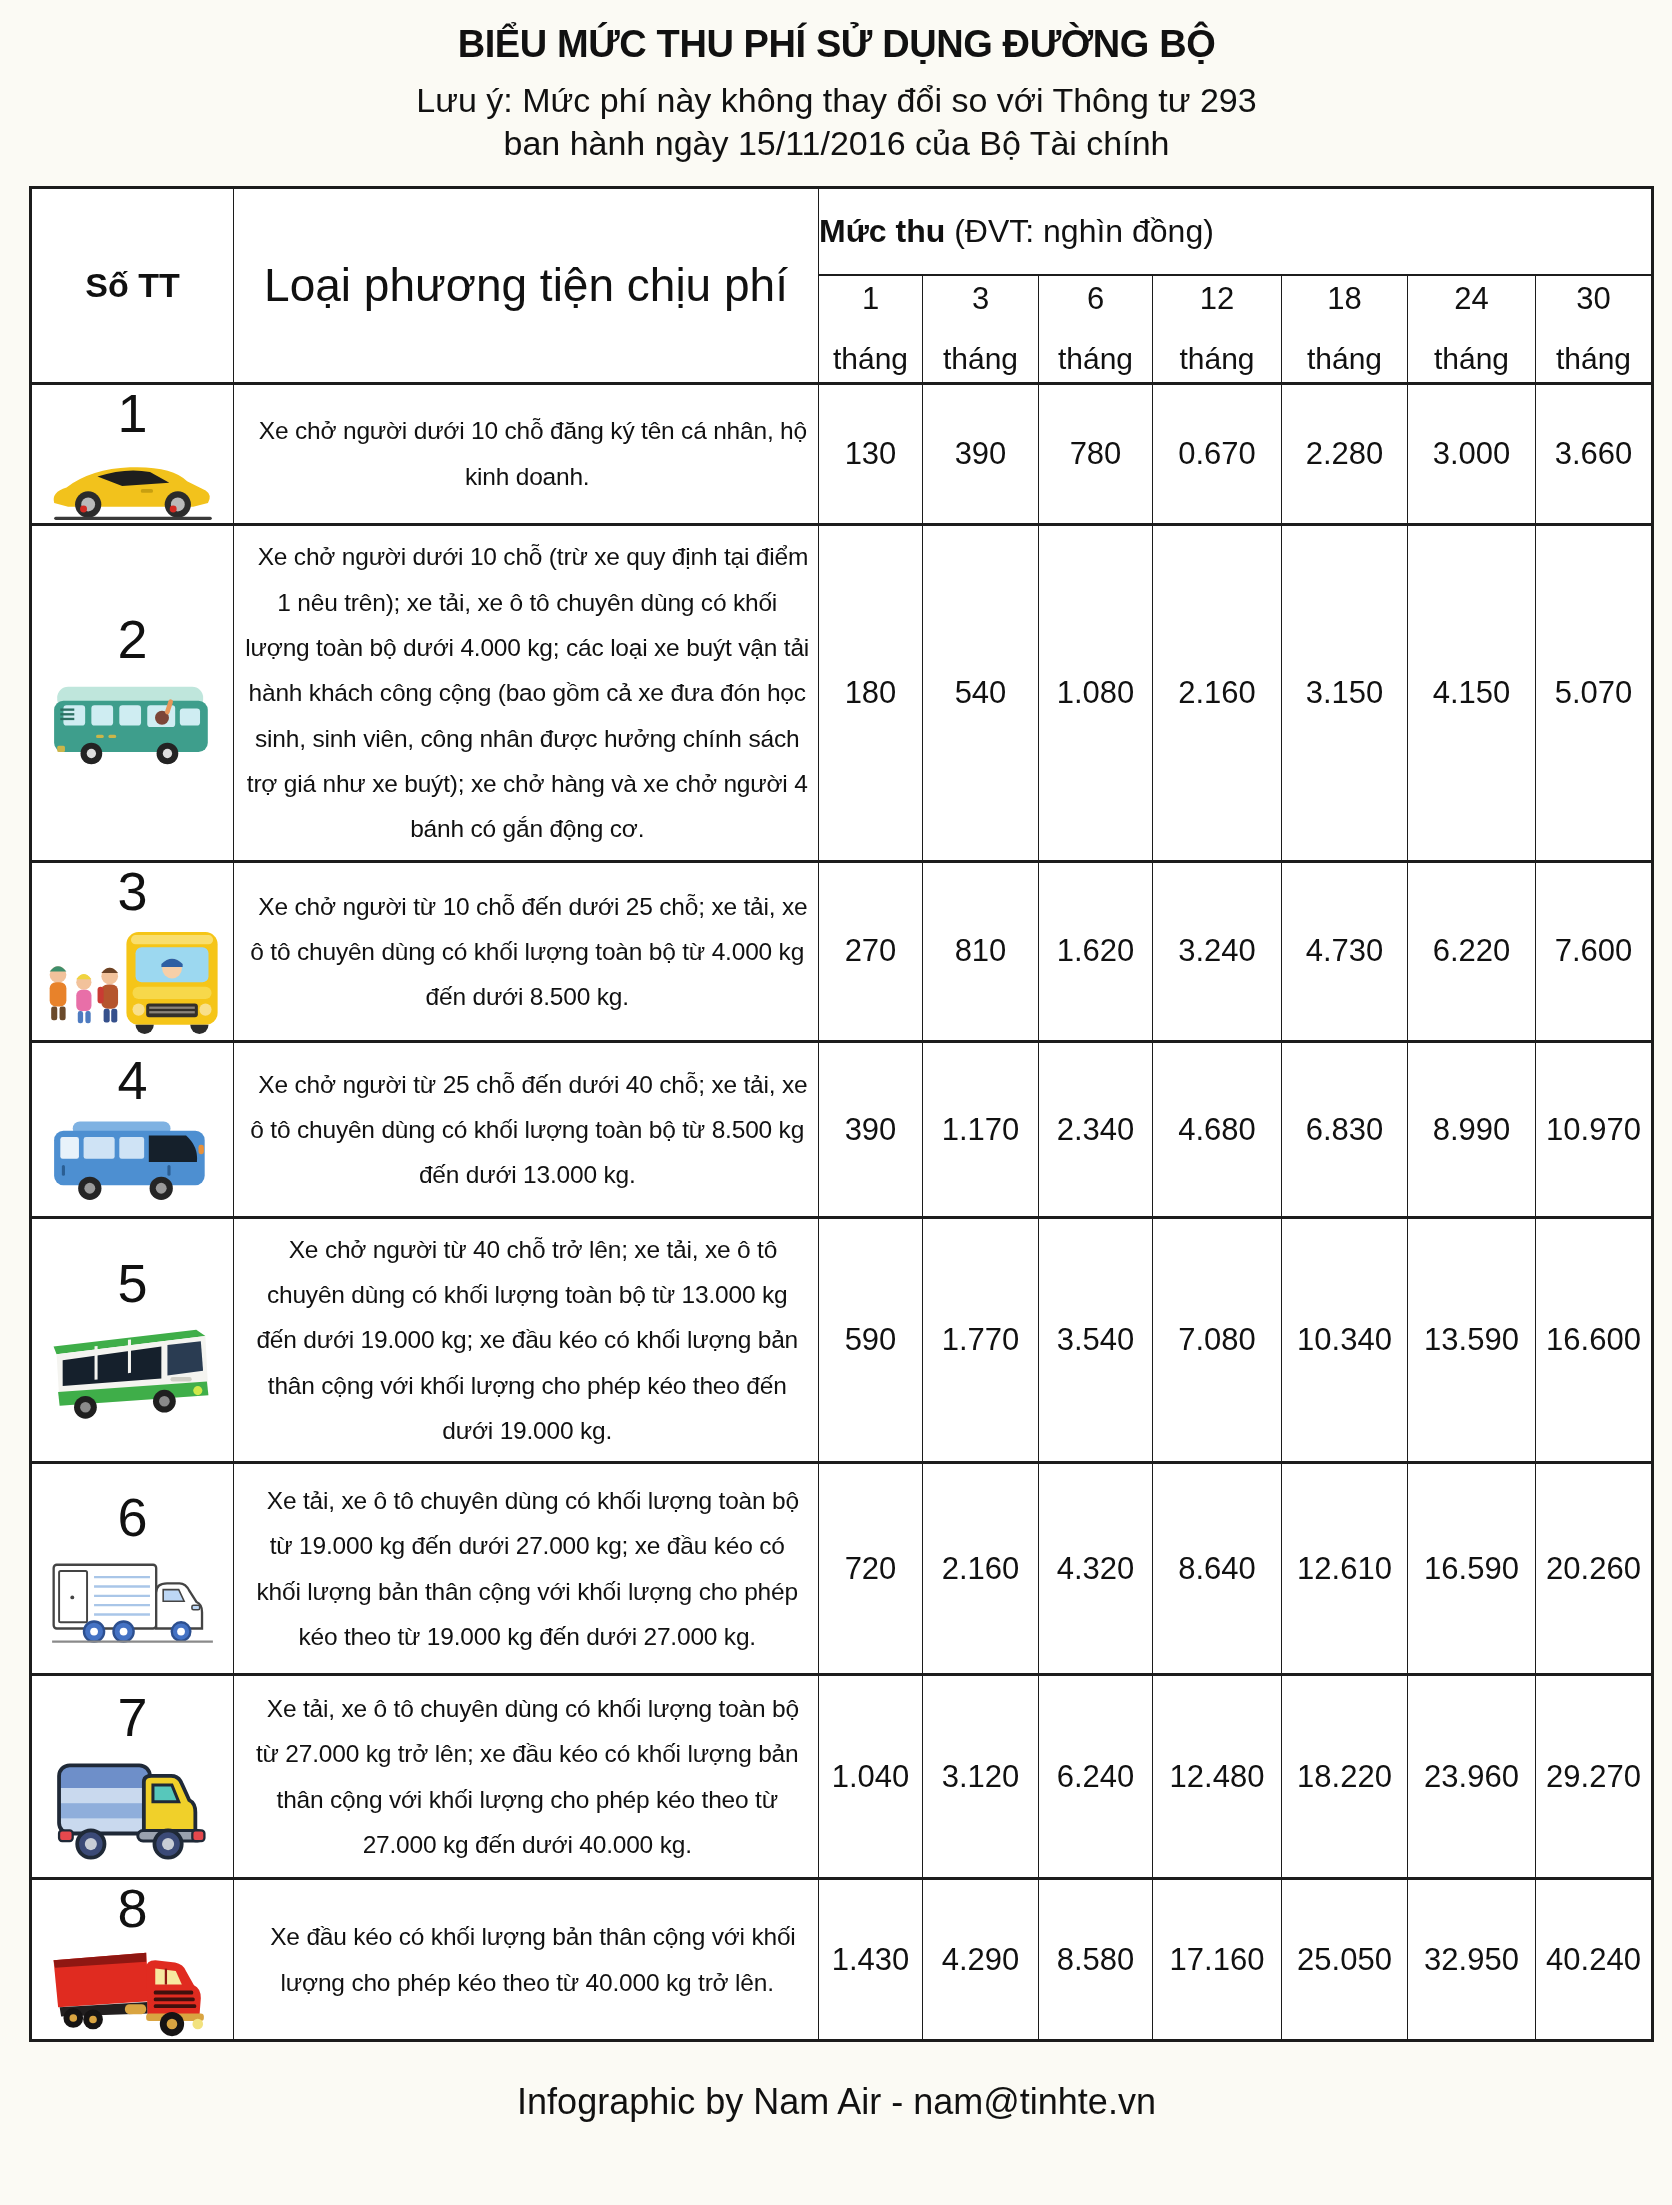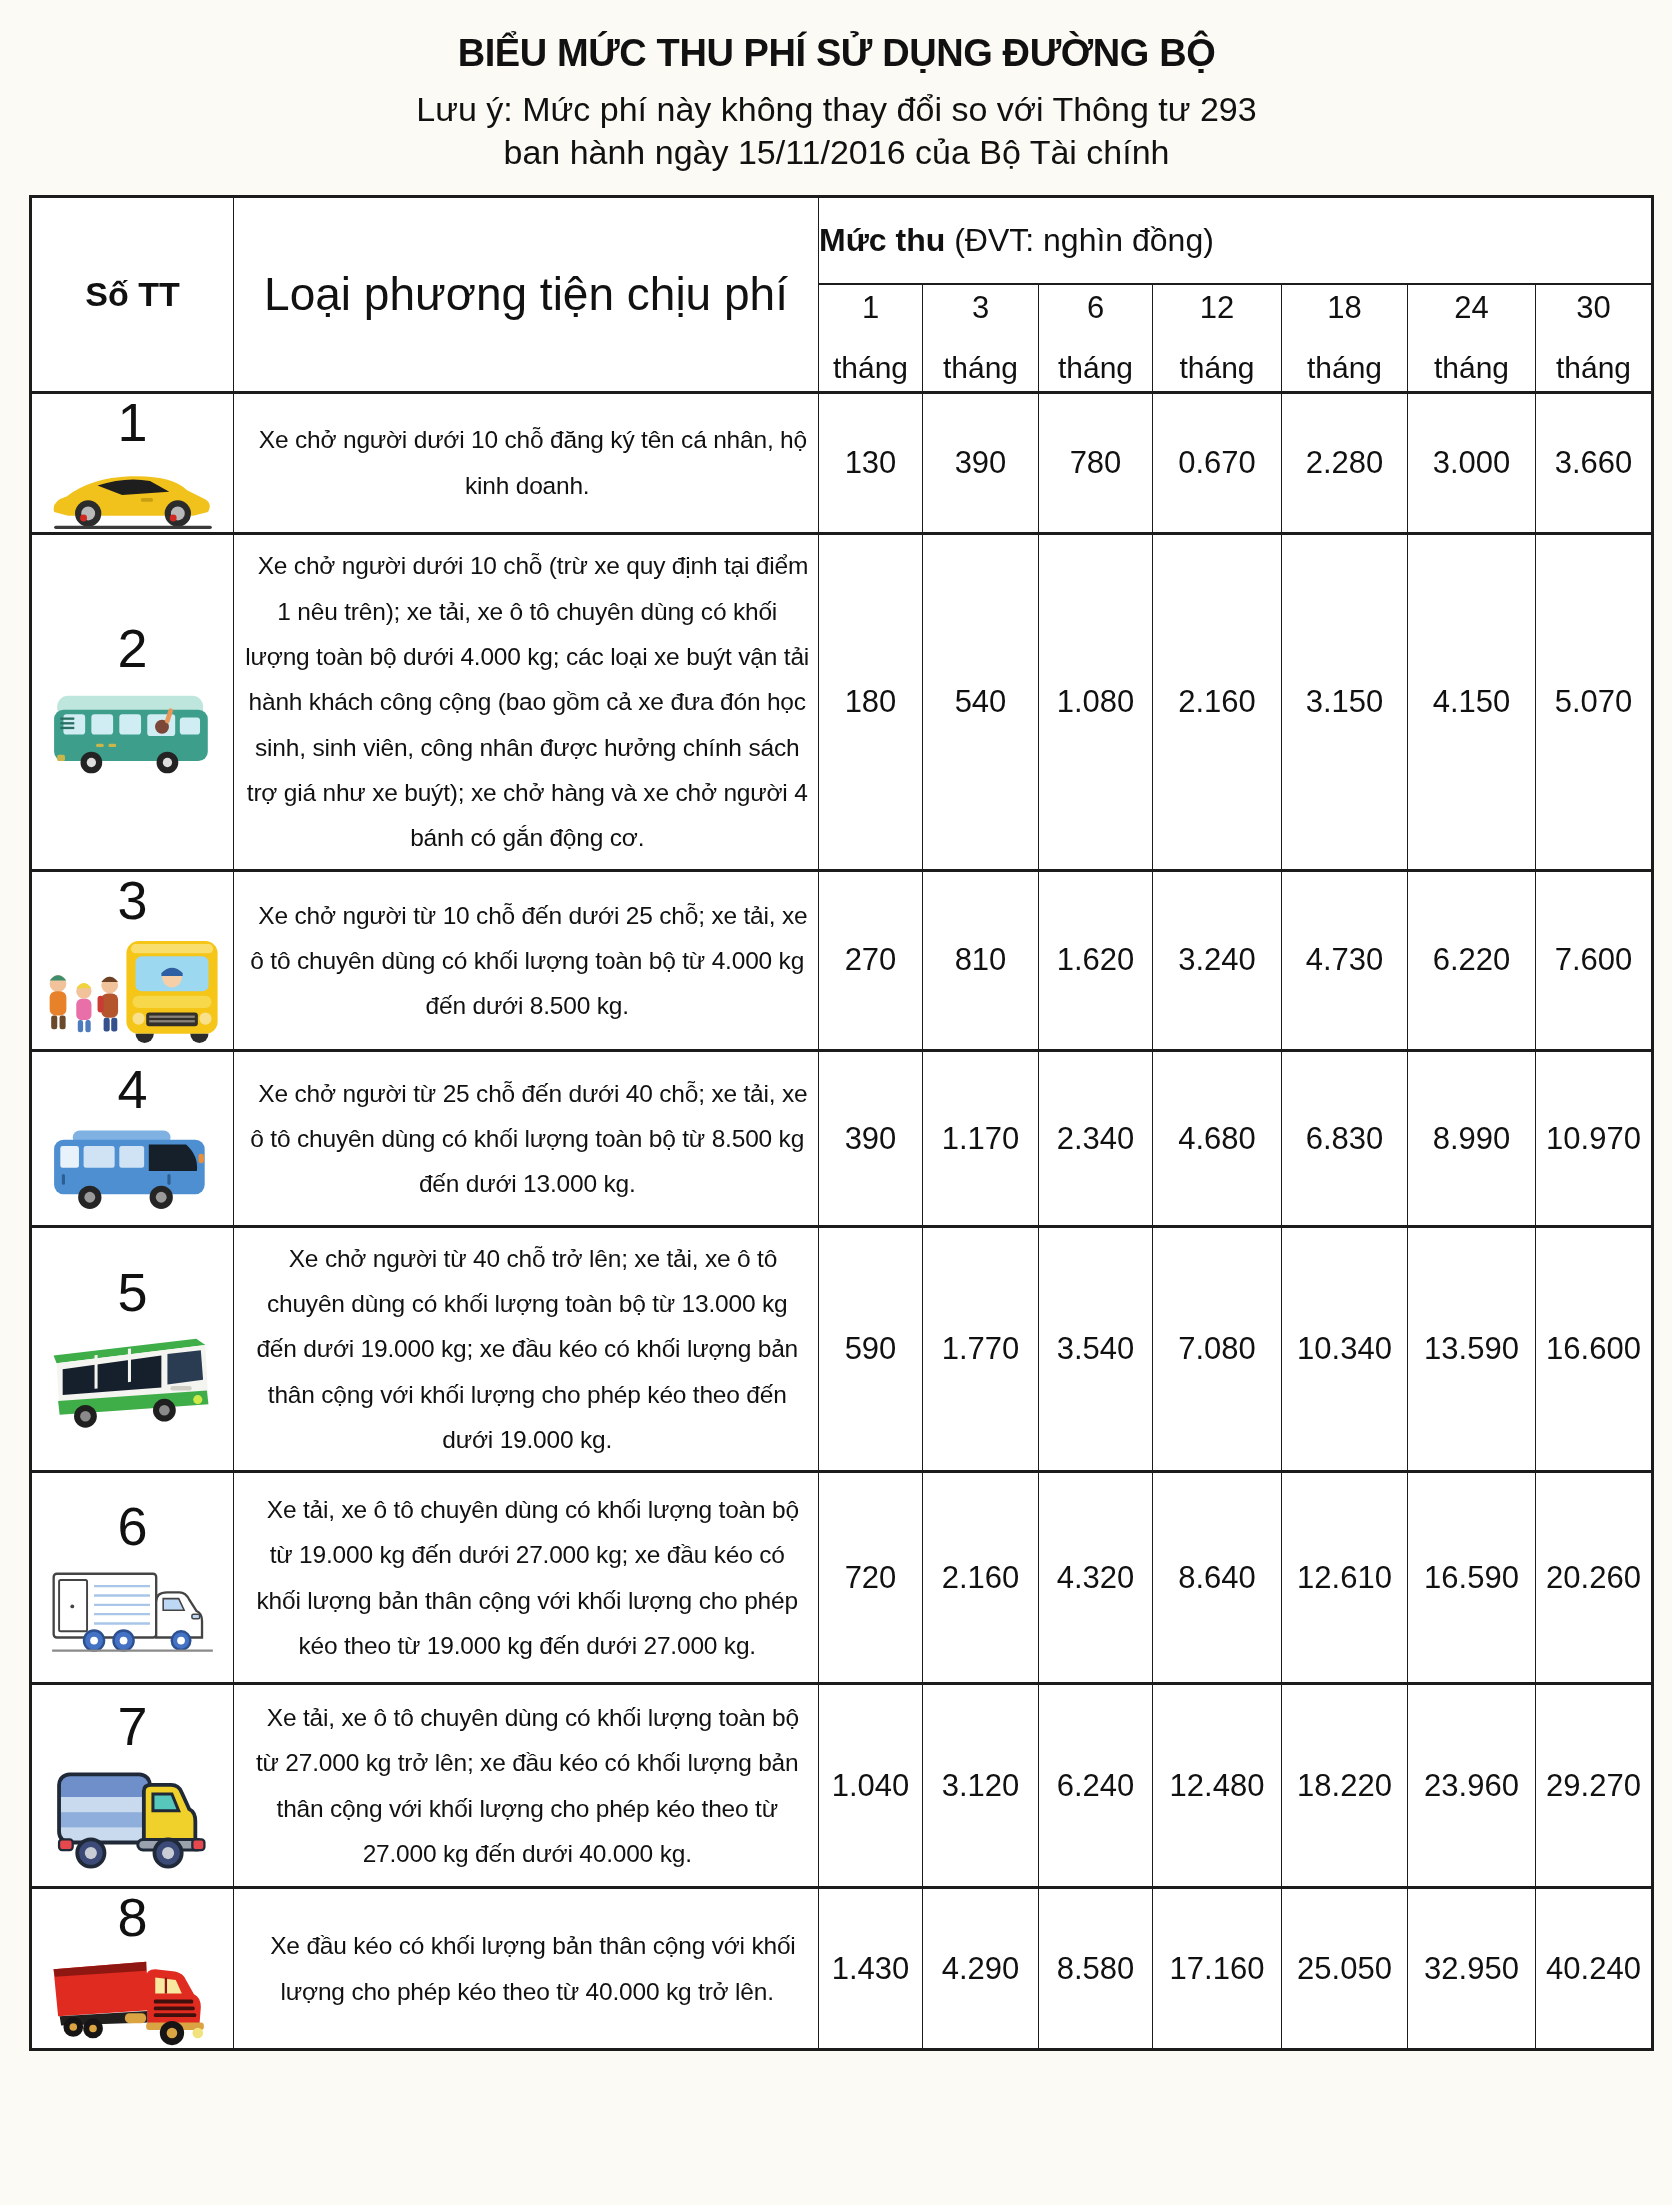--- a/index.html
+++ b/index.html
@@ -7,21 +7,21 @@
     padding: 0;
     width: 1673px;
     height: 2205px;
     background: #FBFAF4;
     font-family: "Liberation Sans", sans-serif;
     color: #111;
   }
   .page { width: 1673px; height: 2205px; overflow: hidden; }
 
   
-  .title-block { text-align: center; padding-top: 32px; }
+  .title-block { text-align: center; padding-top: 23px; }
   .title-line1 { font-size: 38px; font-weight: bold; letter-spacing: -0.4px; }
   .title-line2 { font-size: 37px; font-weight: bold; margin-top: 9.8px; letter-spacing: -0.4px; }
   .title-line3 { font-size: 34px; margin-top: 14.7px; }
   .title-line4 { font-size: 34px; margin-top: 4px; }
 
   
   table.fee-table {
     border-collapse: collapse;
     table-layout: fixed;
     width: 1621px;
@@ -416,15 +416,16 @@
         <td class="val-cell">8.580</td>
         <td class="val-cell">17.160</td>
         <td class="val-cell">25.050</td>
         <td class="val-cell">32.950</td>
         <td class="val-cell">40.240</td>
       </tr>
 
     </tbody>
   </table>
 
+  <div class="footer">Infographic by Nam Air - nam@tinhte.vn</div>
 
 </div>
 
 
 </body></html>

